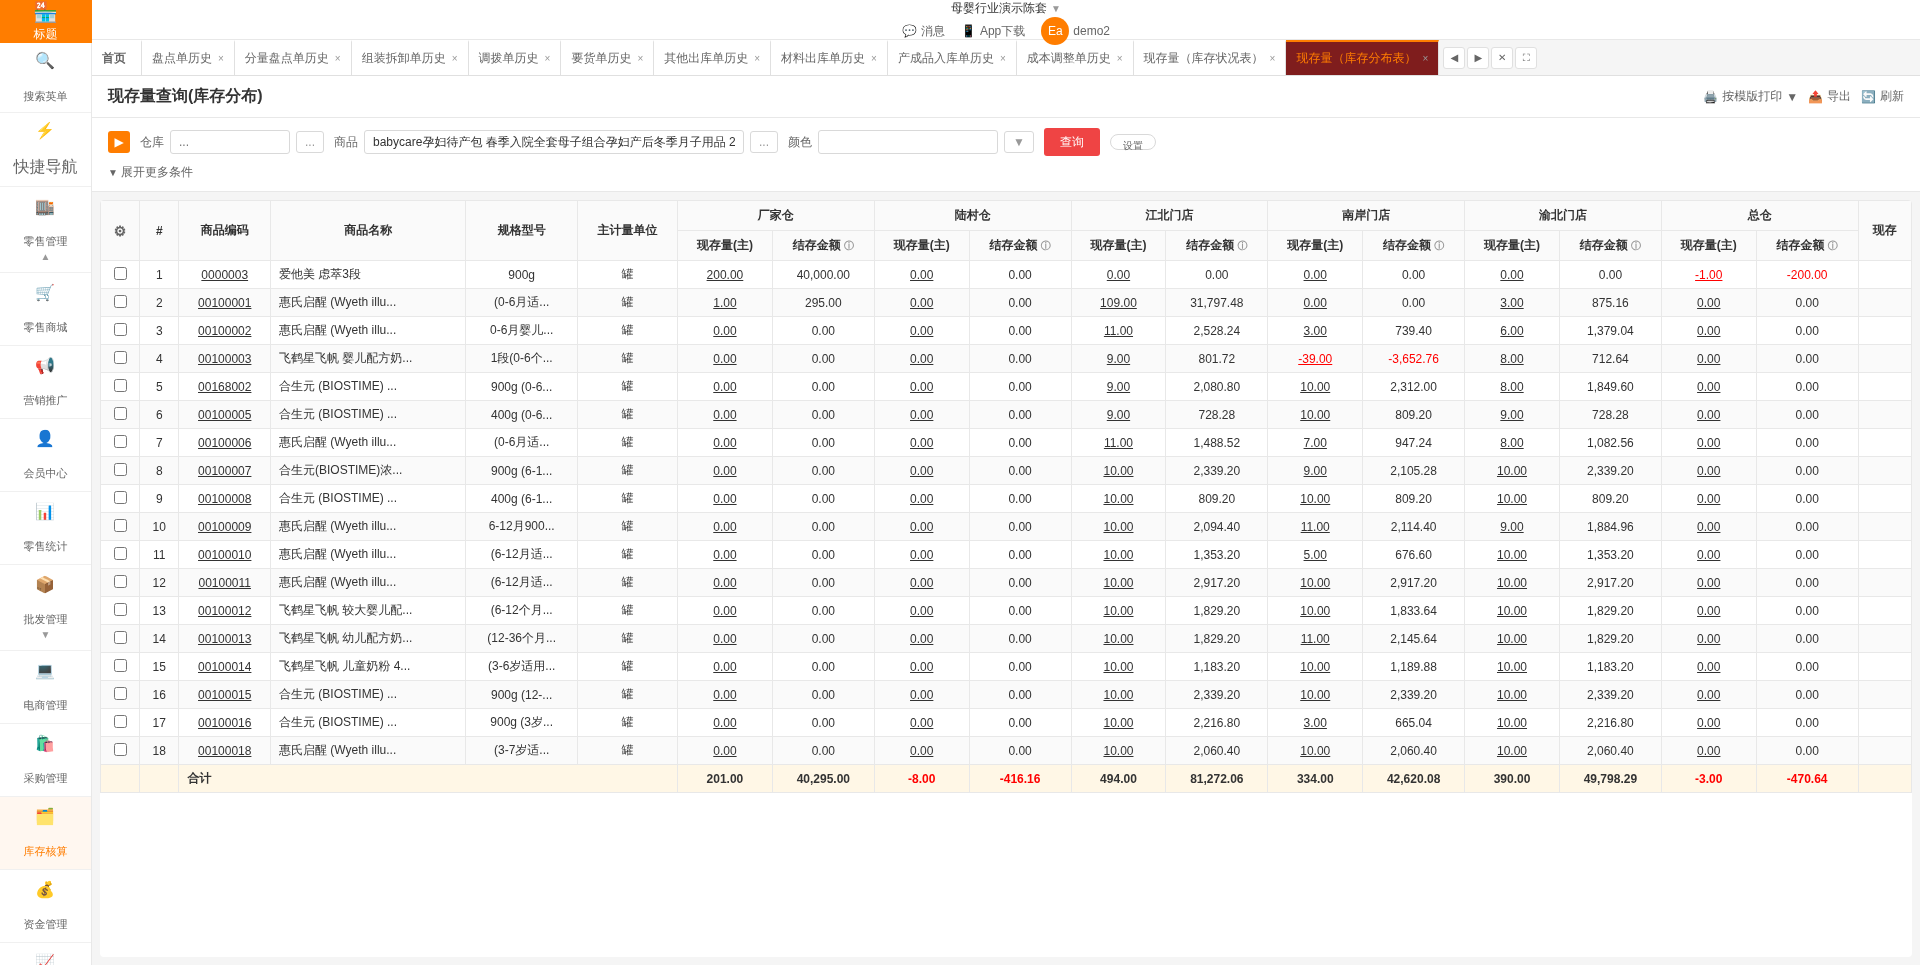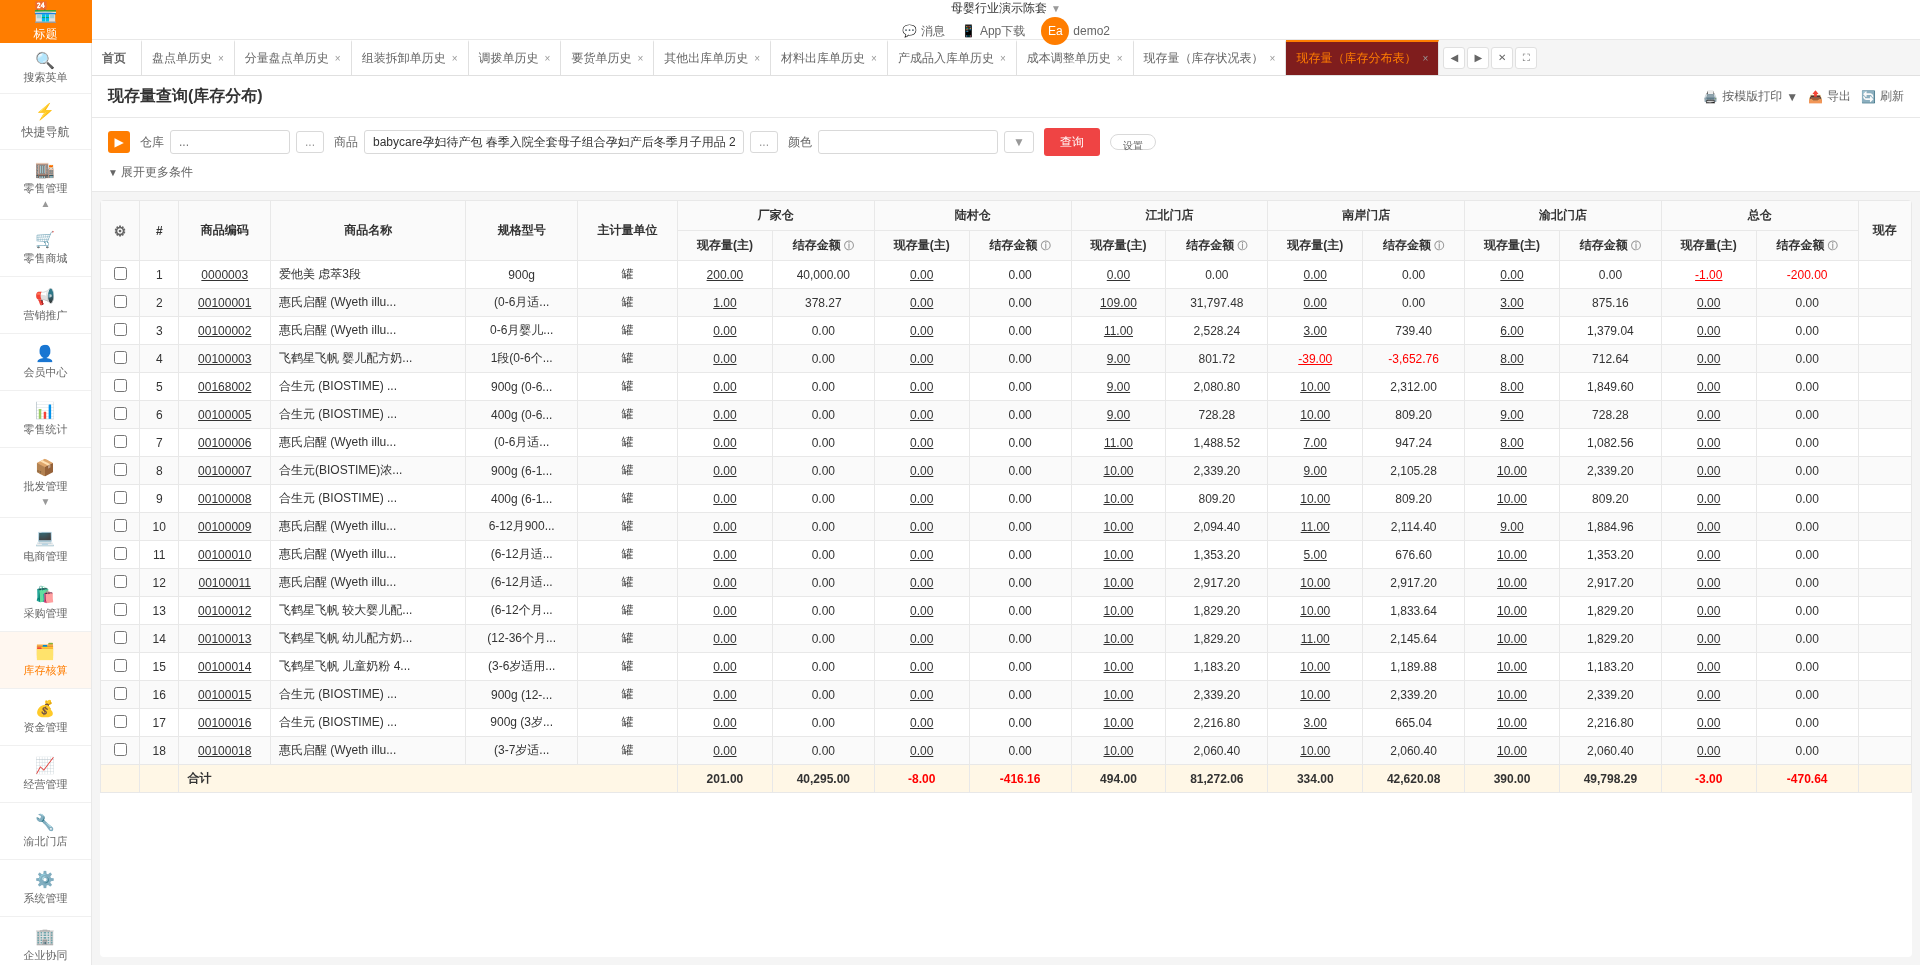--- a/index.html
+++ b/index.html
@@ -15,35 +15,35 @@
       width: 92px; height: 55px; background: #ff7d00;
       display: flex; flex-direction: column; align-items: center; justify-content: center;
       color: #fff; font-size: 10px; cursor: pointer;
     }
     .sidebar-logo-icon { font-size: 20px; margin-bottom: 2px; }
     .sidebar-search {
       width: 100%; padding: 8px 6px; display: flex; flex-direction: column; align-items: center;
       border-bottom: 1px solid #f0f0f0; cursor: pointer;
     }
     .sidebar-search-icon { font-size: 16px; color: #999; }
-    .sidebar-search-label { color: #666; margin-top: 0; font-size: 11px; }
+    .sidebar-search-label { color: #666; margin-top: 19px; font-size: 11px; }
     .sidebar-nav {
       width: 100%; padding: 8px 6px; display: flex; flex-direction: column; align-items: center;
       border-bottom: 1px solid #f0f0f0; cursor: pointer;
     }
     .sidebar-nav-icon { font-size: 16px; color: #999; }
-    .sidebar-nav-label { color: #666; margin-top: 3px; font-size: 12px; }
+    .sidebar-nav-label { color: #666; margin-top: 17px; font-size: 16px; }
     .sidebar-item {
       width: 100%; padding: 10px 6px; display: flex; flex-direction: column; align-items: center;
       cursor: pointer; border-bottom: 1px solid #f0f0f0;
     }
     .sidebar-item.active { background: #fff7f0; color: #ff7d00; }
     .sidebar-item .icon { font-size: 16px; color: #666; }
     .sidebar-item.active .icon { color: #ff7d00; }
-    .sidebar-item .label { color: #666; margin-top: 2px; font-size: 11px; text-align: center; }
+    .sidebar-item .label { color: #666; margin-top: 18px; font-size: 11px; text-align: center; }
     .sidebar-item.active .label { color: #ff7d00; }
     .sidebar-item .arrow { font-size: 10px; color: #999; margin-top: 2px; }
 
     
     .top-header {
       position: fixed; left: 92px; top: 0; right: 0; height: 40px;
       background: #fff; border-bottom: 1px solid #e8e8e8;
       display: flex; align-items: center; justify-content: space-between;
       padding: 0 12px; z-index: 99; flex-direction: column;
     }
@@ -414,21 +414,21 @@
     <td></td>
   </tr>
           <tr>
     <td><input type="checkbox" style=""></td>
     <td>2</td>
     <td><span class="cell-link">00100001</span></td>
     <td class="left">惠氏启醒 (Wyeth illu...</td>
     <td>(0-6月适...</td>
     <td>罐</td>
     <td><span class="cell-link">1.00</span></td>
-    <td>378.27</td>
+    <td>295.00</td>
     <td><span class="cell-link">0.00</span></td>
     <td>0.00</td>
     <td><span class="cell-link">109.00</span></td>
     <td>31,797.48</td>
     <td><span class="cell-link ">0.00</span></td>
     <td><span class="">0.00</span></td>
     <td><span class="cell-link">3.00</span></td>
     <td>875.16</td>
     <td><span class="cell-link ">0.00</span></td>
     <td><span class="">0.00</span></td>

